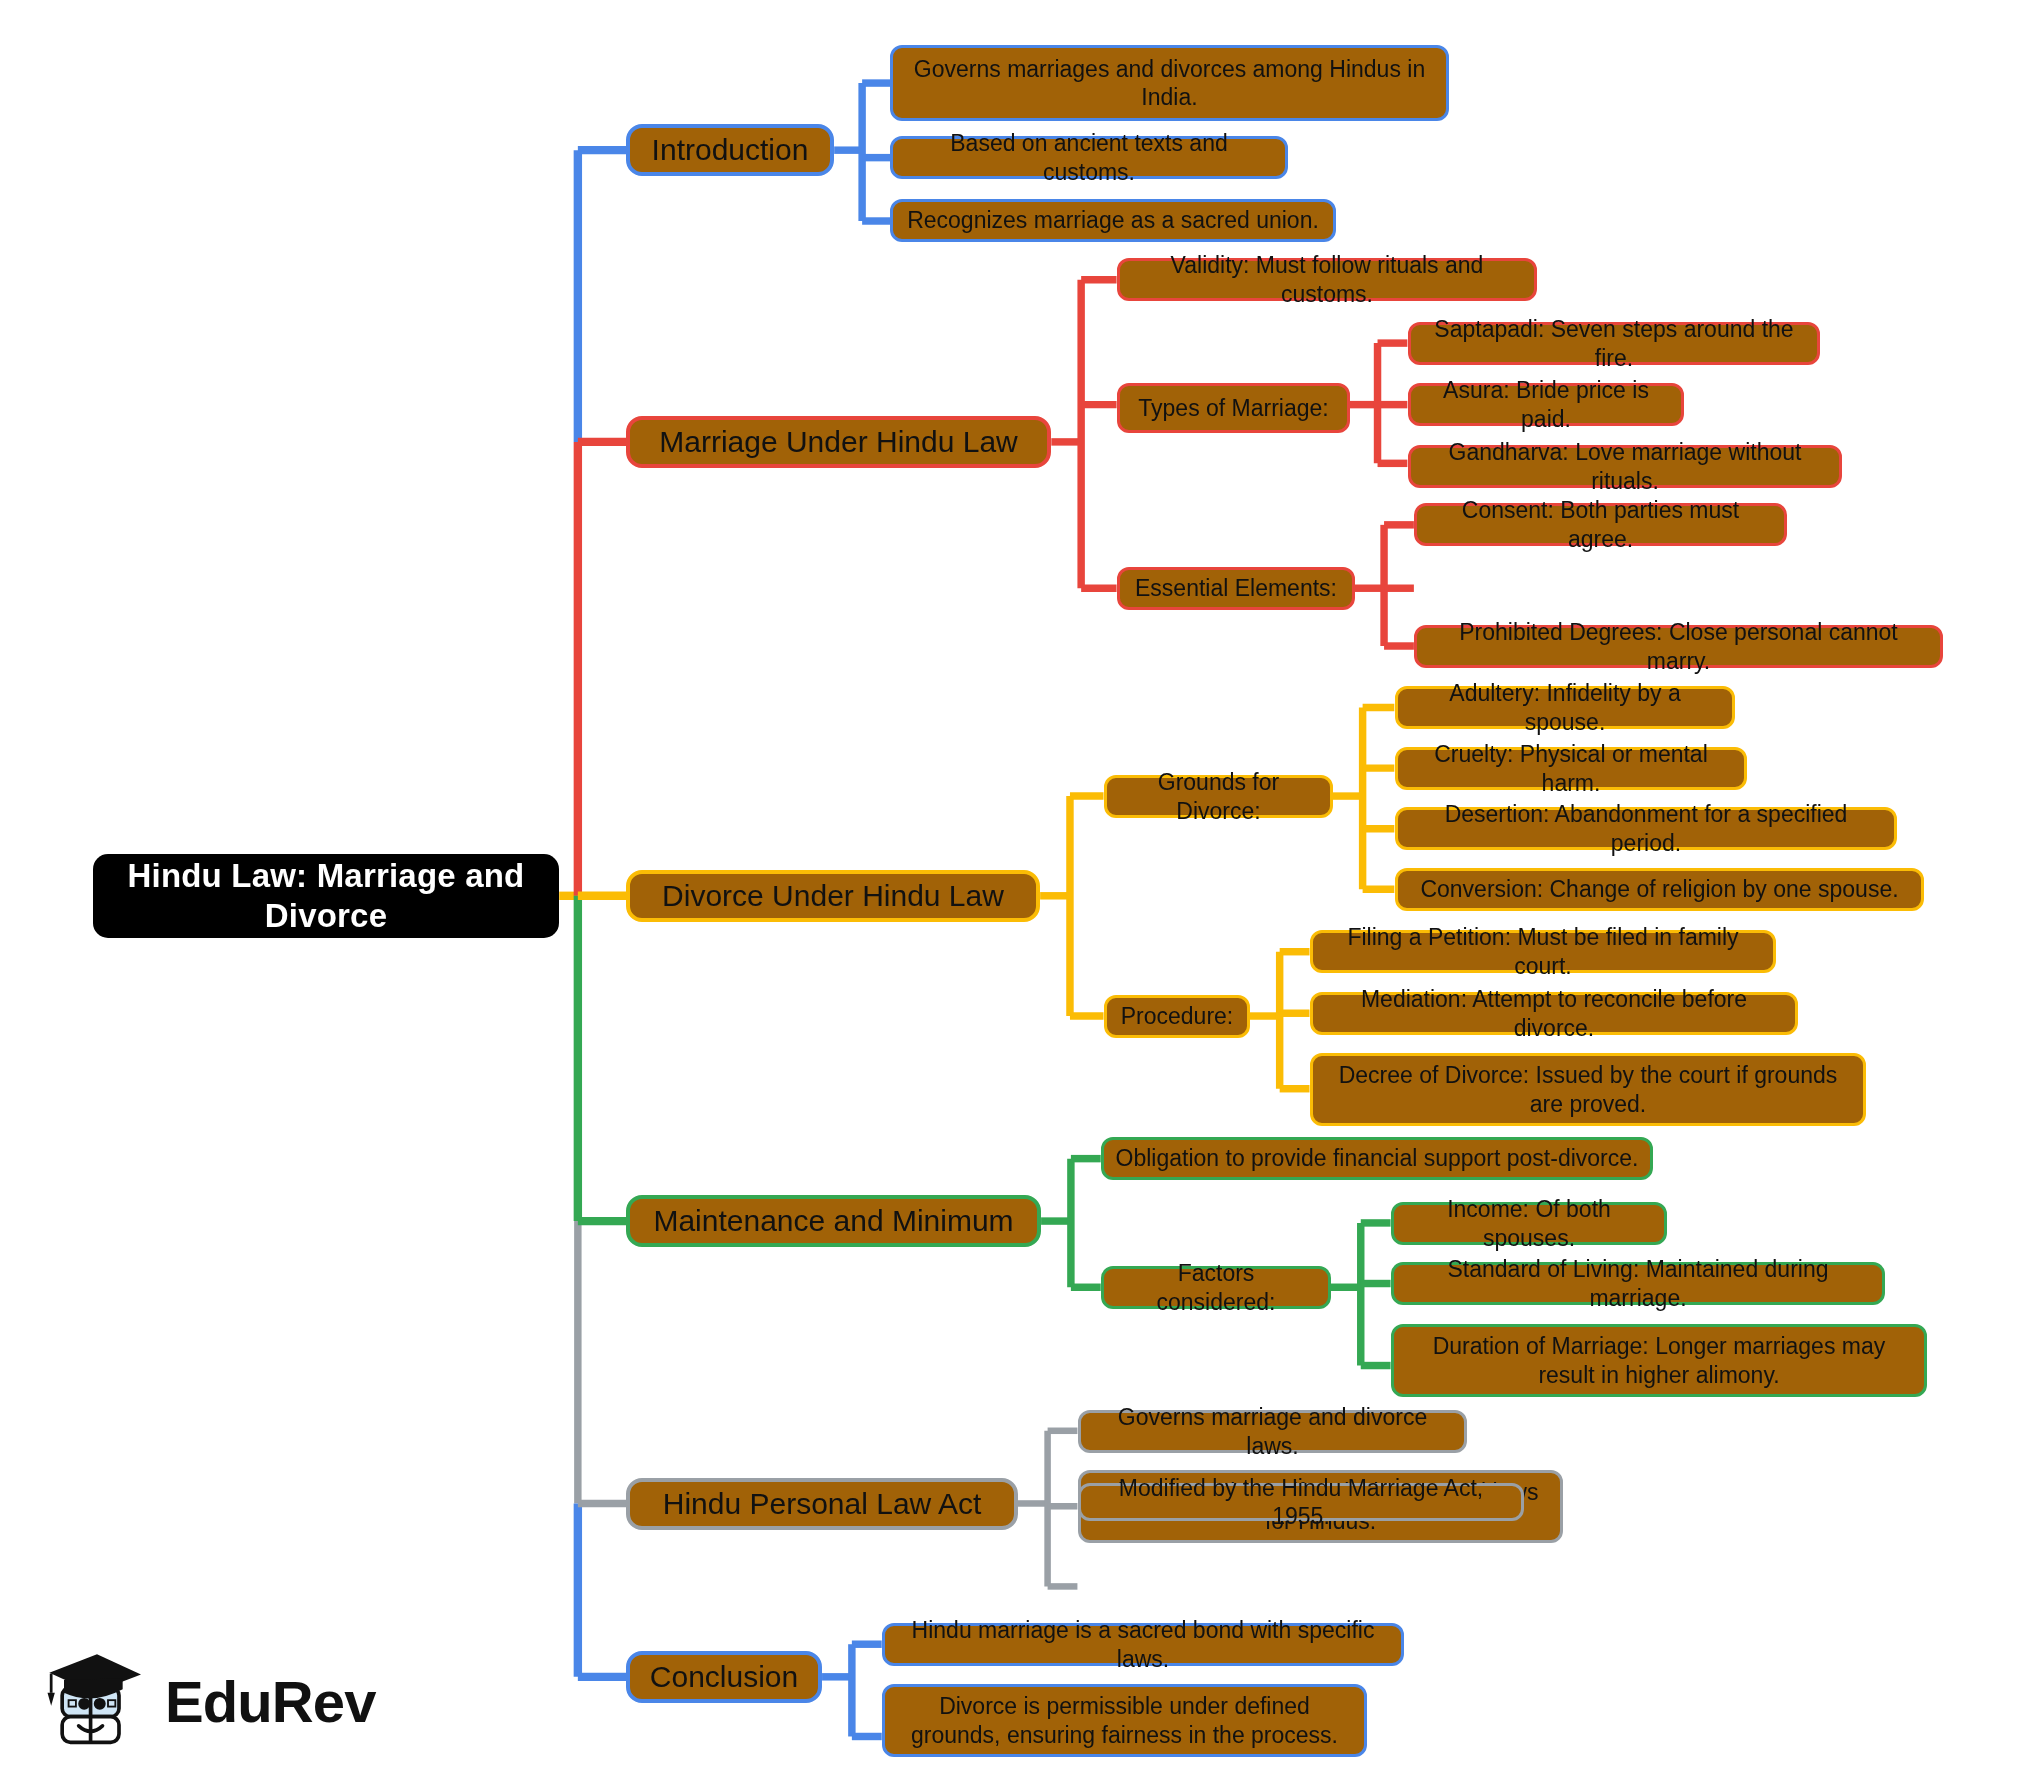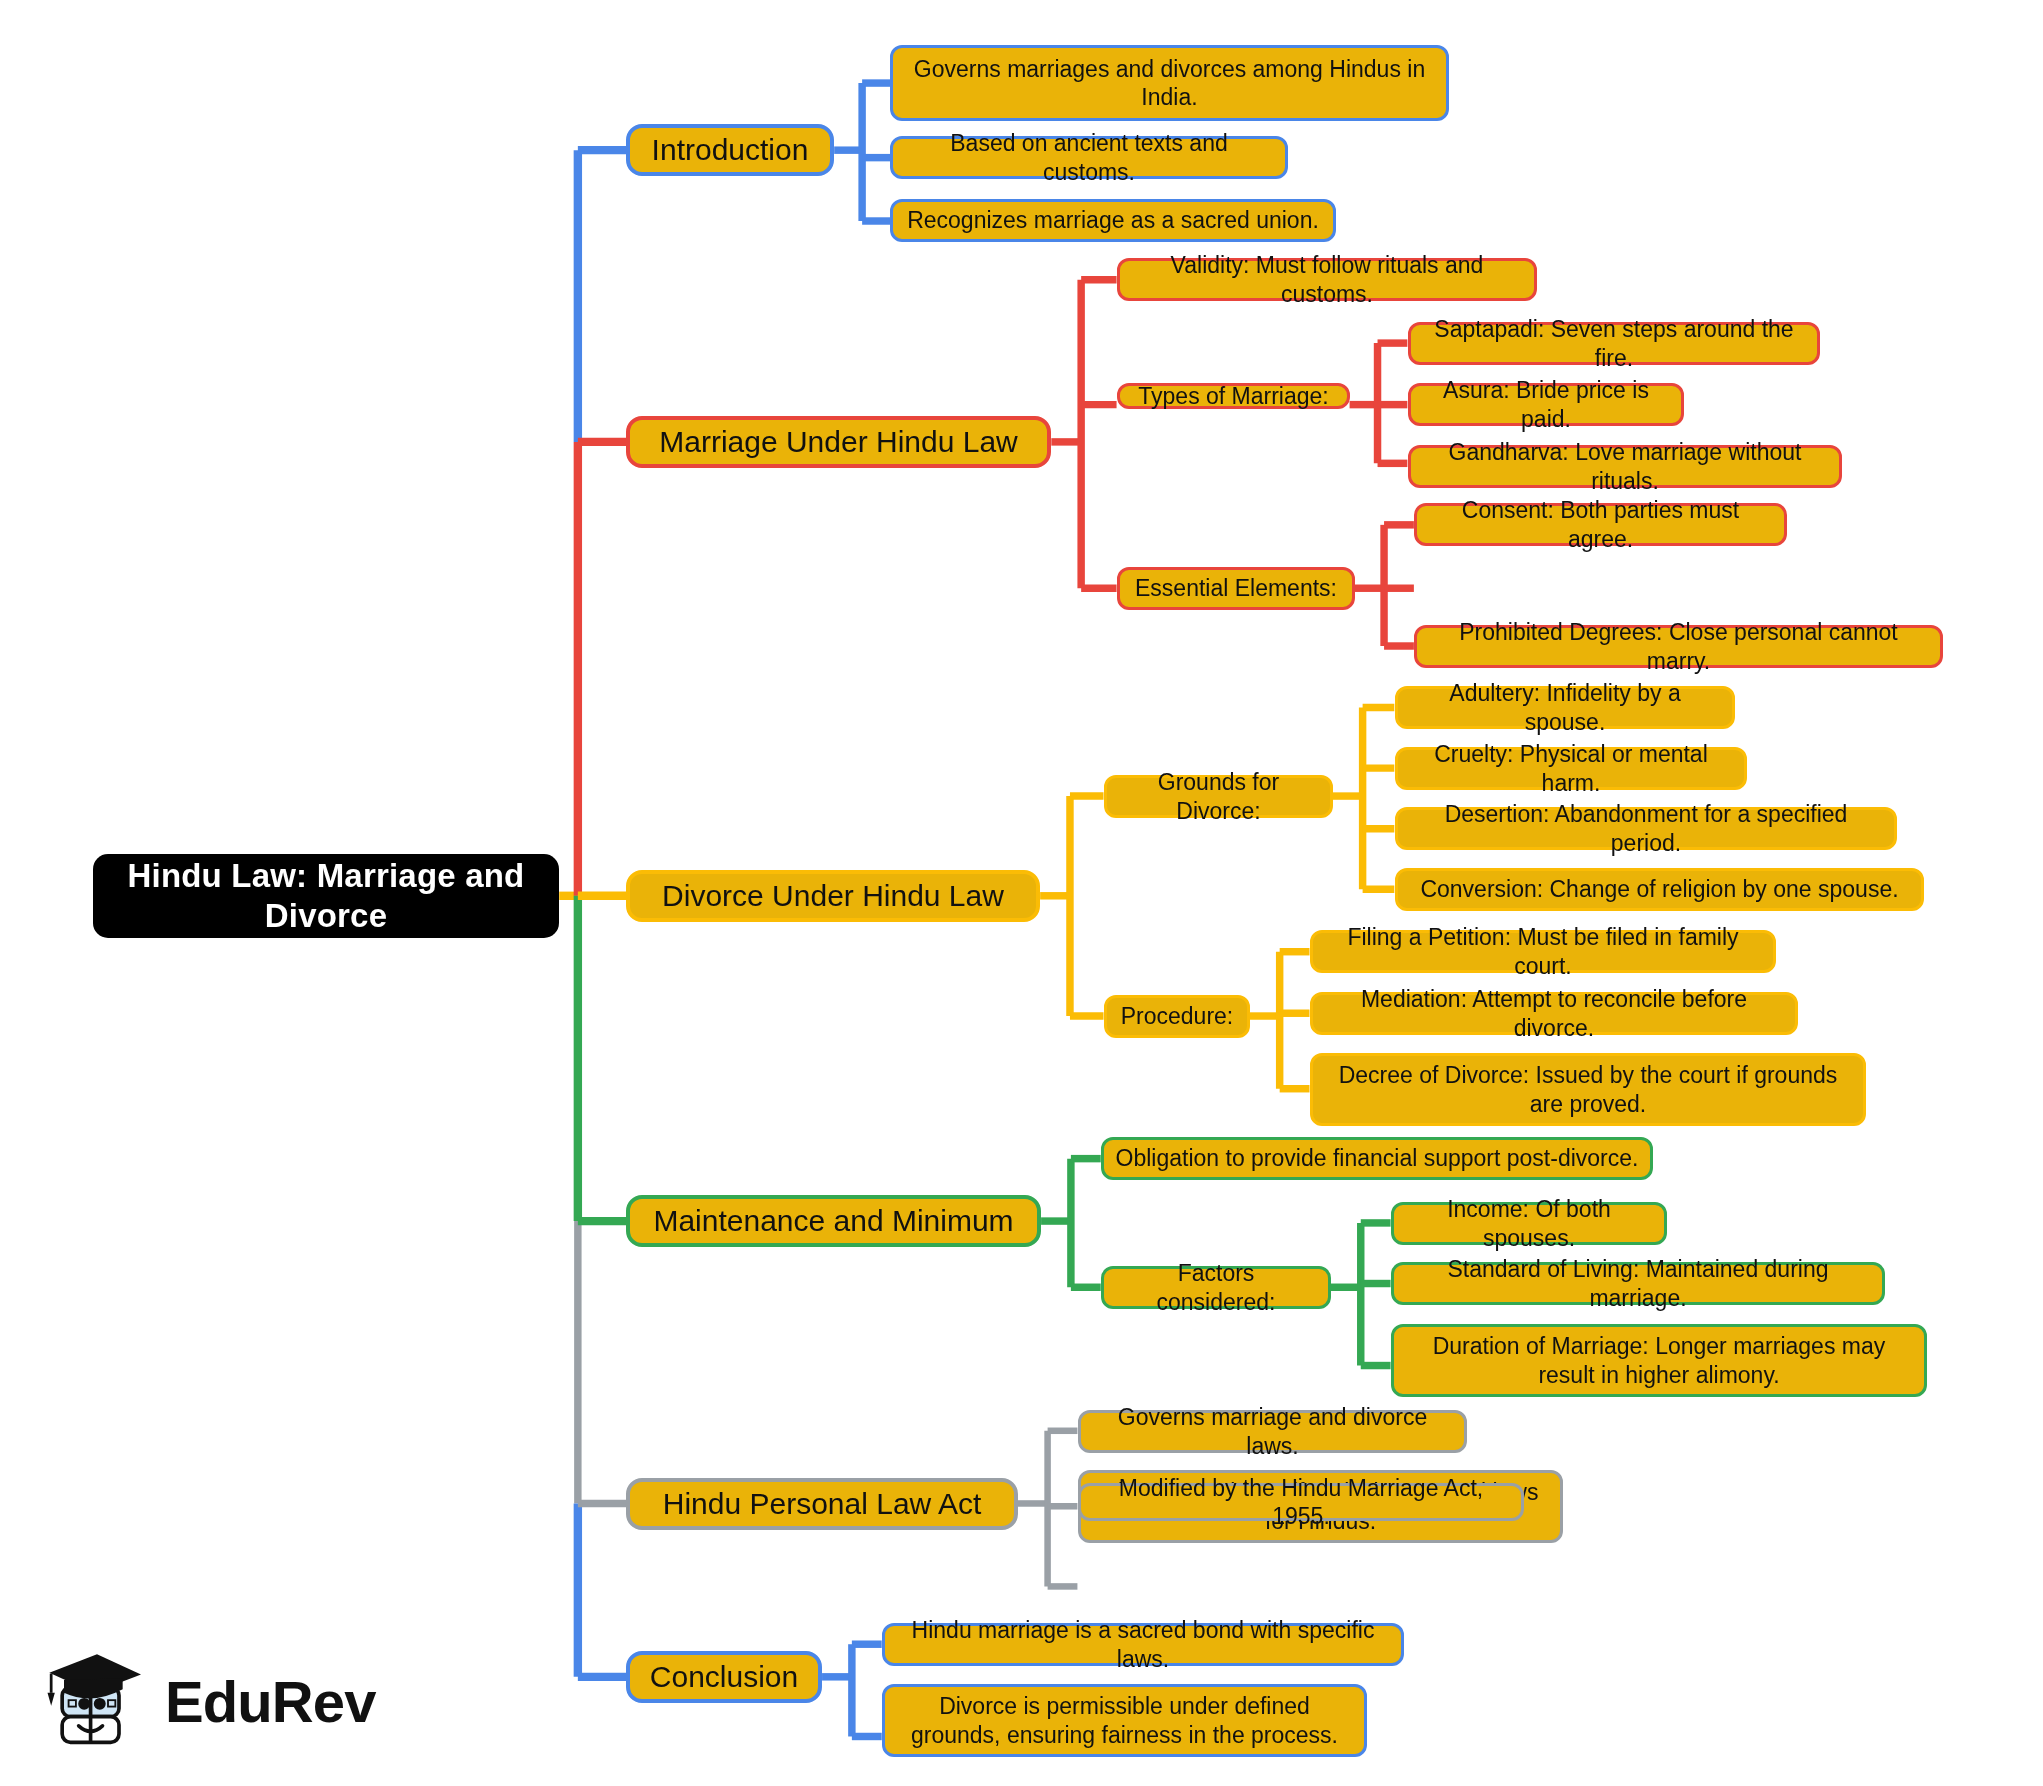--- a/index.html
+++ b/index.html
@@ -25,21 +25,21 @@
     pointer-events: none;
   }
 
   
   .node {
     position: absolute;
     display: flex;
     align-items: center;
     justify-content: center;
     text-align: center;
-    background: #eab308;
+    background: #a16207;
     border-style: solid;
     color: #111111;
     line-height: 1.22;
     white-space: normal;
   }
 
   .root {
     background: #000000;
     color: #ffffff;
     border: 0;
@@ -198,21 +198,21 @@
   <div class="node lvl2 c-blue" style="left:890px; top:45px; width:559px; height:76px;">Governs marriages and divorces among Hindus in India.</div>
 
   <div class="node lvl2 c-blue" style="left:890px; top:136px; width:398px; height:43px;">Based on ancient texts and customs.</div>
 
   <div class="node lvl2 c-blue" style="left:890px; top:199px; width:446px; height:43px;">Recognizes marriage as a sacred union.</div>
 
   <div class="node lvl1 c-red" style="left:626px; top:416px; width:425px; height:52px;">Marriage Under Hindu Law</div>
 
   <div class="node lvl2 c-red" style="left:1117px; top:258px; width:420px; height:43px;">Validity: Must follow rituals and customs.</div>
 
-  <div class="node lvl2 c-red" style="left:1117px; top:383px; width:233px; height:26px;">Types of Marriage:</div>
+  <div class="node lvl2 c-red" style="left:1117px; top:383px; width:233px; height:50px;">Types of Marriage:</div>
 
   <div class="node lvl3 c-red" style="left:1408px; top:322px; width:412px; height:43px;">Saptapadi: Seven steps around the fire.</div>
 
   <div class="node lvl3 c-red" style="left:1408px; top:383px; width:276px; height:43px;">Asura: Bride price is paid.</div>
 
   <div class="node lvl3 c-red" style="left:1408px; top:445px; width:434px; height:43px;">Gandharva: Love marriage without rituals.</div>
 
   <div class="node lvl2 c-red" style="left:1117px; top:567px; width:238px; height:43px;">Essential Elements:</div>
 
   <div class="node lvl3 c-red" style="left:1414px; top:503px; width:373px; height:43px;">Consent: Both parties must agree.</div>

